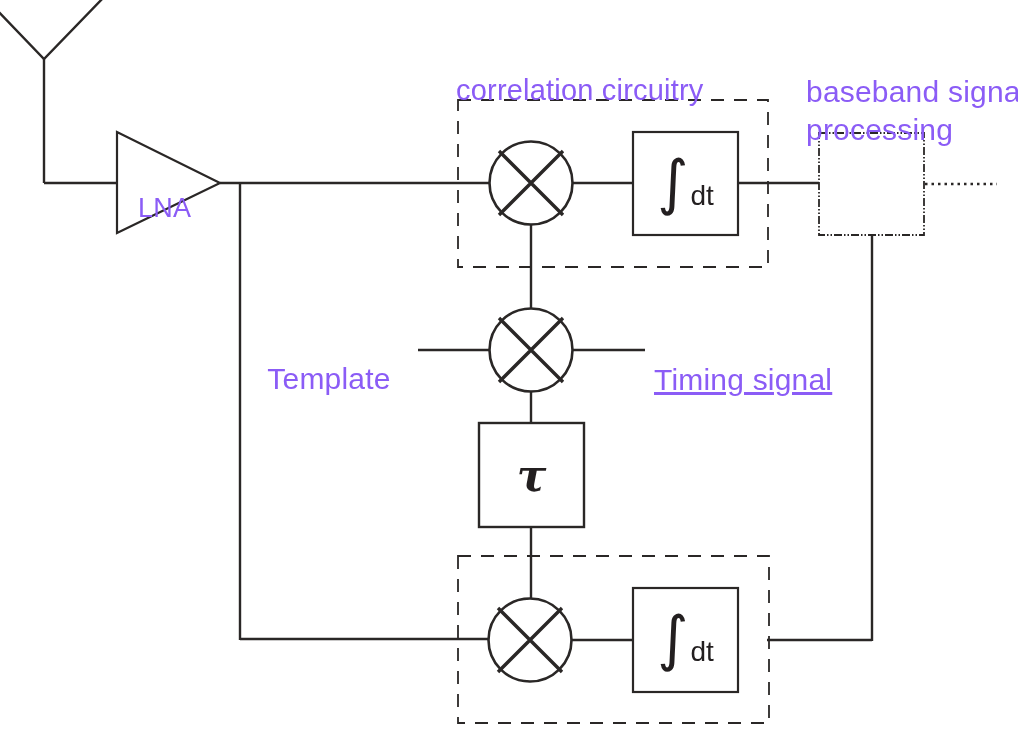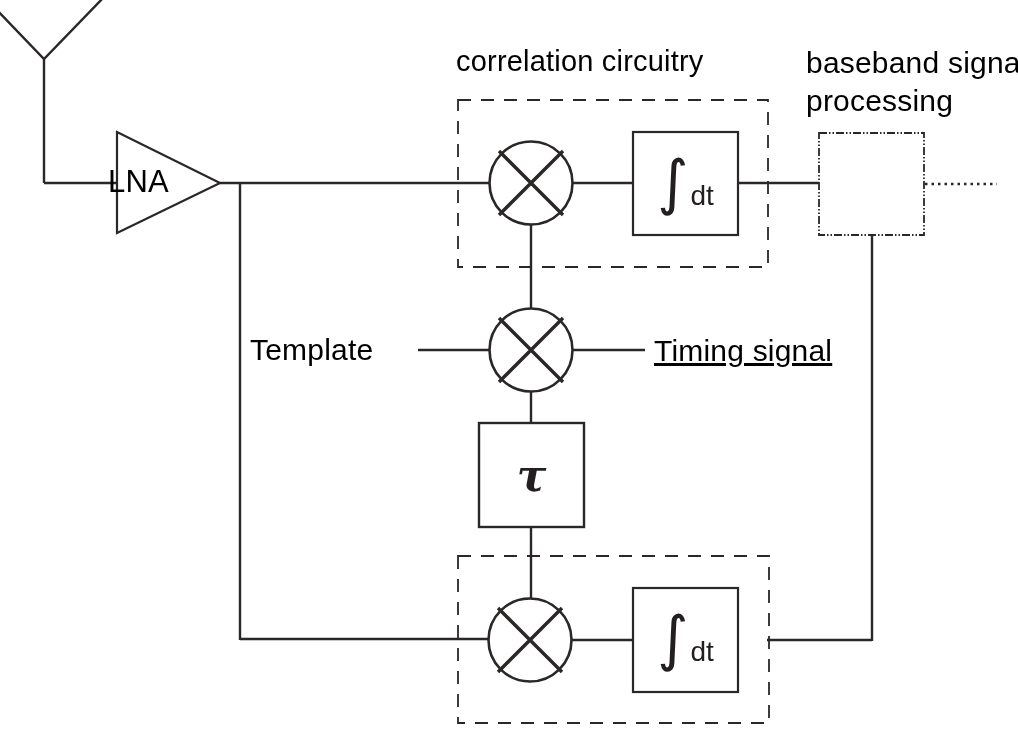--- a/index.html
+++ b/index.html
@@ -20,42 +20,43 @@
     position: absolute;
     left: 0;
     top: 0;
   }
   .lbl {
     position: absolute;
     white-space: nowrap;
     font-size: 29px;
     letter-spacing: 0.2px;
     line-height: 1.0;
-    color: #000000;
+    color: #8b5cf6;
+    margin-top: 29px;
   }
   .lbl-lna {
-    left: 108px;
+    left: 138px;
     top: 166px;
-    font-size: 31px;
+    font-size: 27px;
   }
   .lbl-correlation {
     left: 456px;
     top: 47px;
   }
   .lbl-baseband {
     left: 806px;
     top: 44px;
     font-size: 30px;
     line-height: 38px;
   }
   .lbl-template {
     left: 250px;
     top: 335px;
     width: 158px;
-    text-align: left;
+    text-align: center;
     font-size: 30px;
   }
   .lbl-timing {
     left: 654px;
     top: 336px;
     font-size: 30px;
     text-decoration: underline;
   }
   .tau-box {
     position: absolute;

